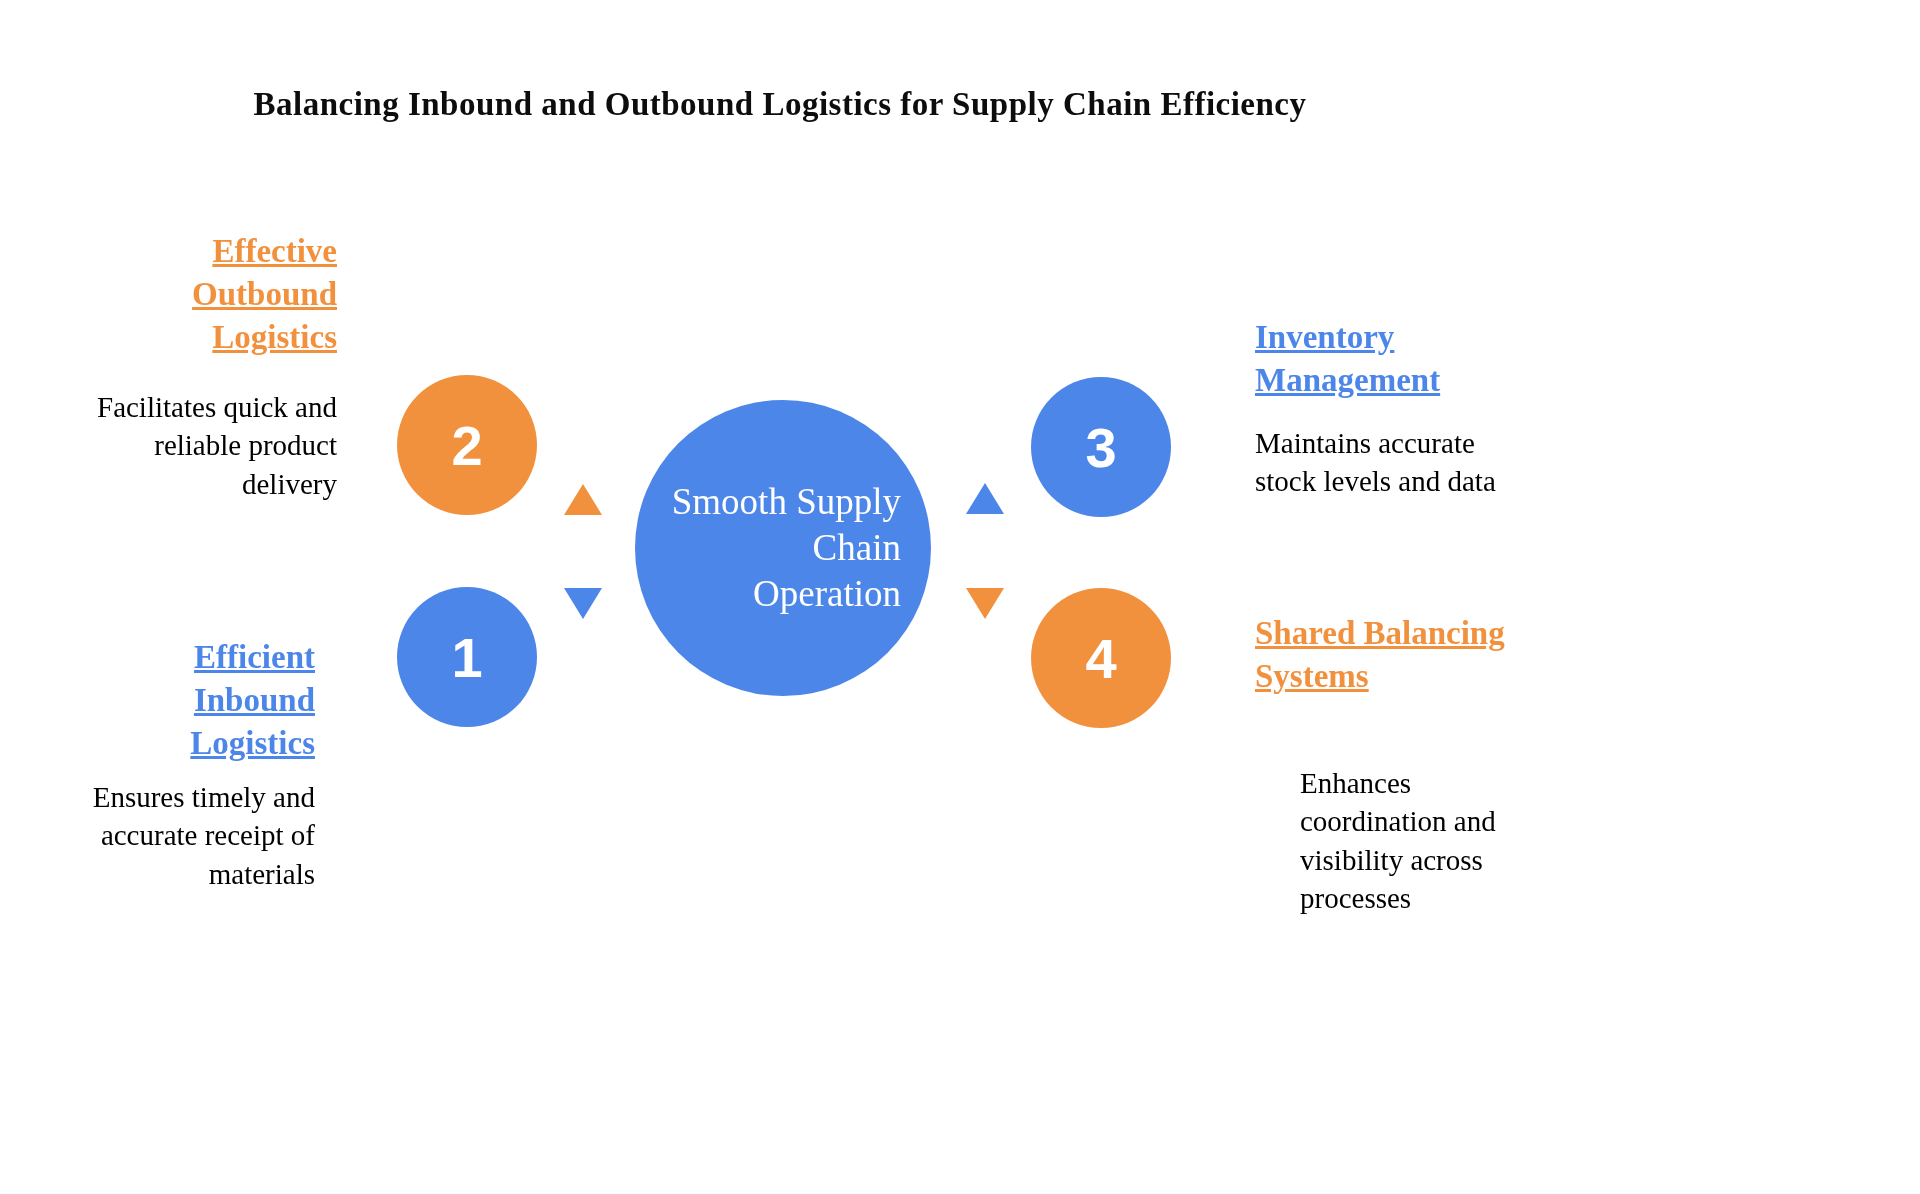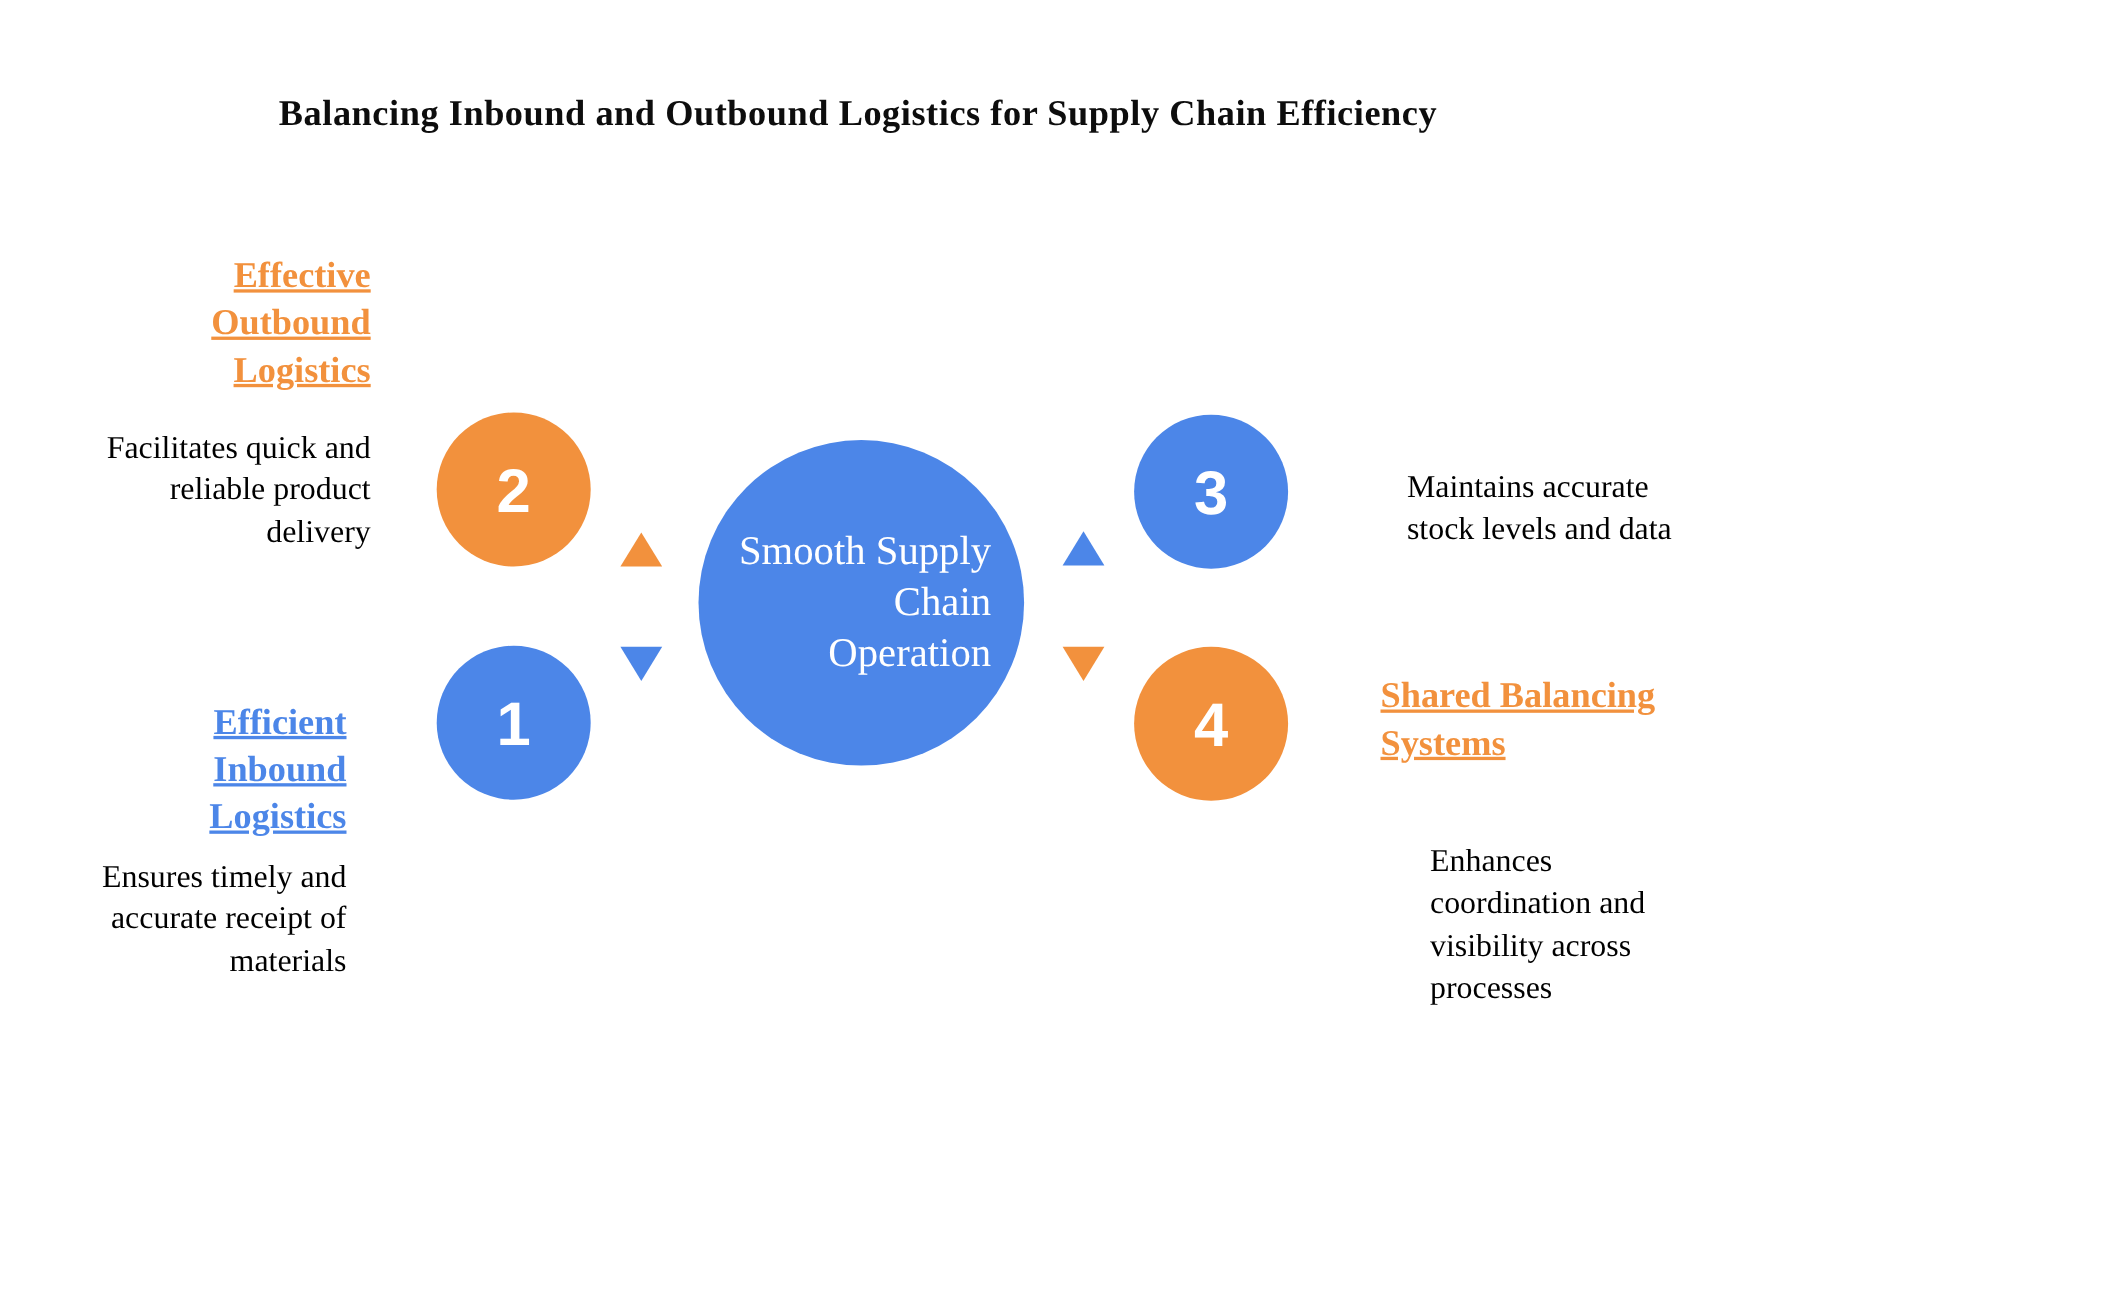--- a/index.html
+++ b/index.html
@@ -68,21 +68,21 @@
     line-height: 1.32;
   }
   .align-right { text-align: right; }
   .align-left { text-align: left; }
 
   .heading-outbound { left: 75px; top: 230px; width: 262px; }
   .desc-outbound   { left: 75px; top: 388px; width: 262px; }
   .heading-inbound  { left: 75px; top: 612px; width: 240px; margin-top: 24px; }
   .desc-inbound    { left: 75px; top: 778px; width: 240px; }
   .heading-inventory { left: 1255px; top: 316px; width: 270px; }
-  .desc-inventory    { left: 1255px; top: 424px; width: 280px; margin-left: 24px; }
+  .desc-inventory    { left: 1255px; top: 424px; width: 280px; }
   .heading-shared    { left: 1255px; top: 612px; width: 250px; }
   .desc-shared       { left: 1300px; top: 764px; width: 230px; }
 
   .circle-2 { left: 397px; top: 375px; }
   .circle-1 { left: 397px; top: 587px; }
   .circle-3 { left: 1031px; top: 377px; }
   .circle-4 { left: 1031px; top: 588px; }
 
   .tri {
     position: absolute;
@@ -112,20 +112,21 @@
 <div class="canvas">
 
   <h1 class="title">Balancing Inbound and Outbound Logistics for Supply Chain Efficiency</h1>
 
   <div class="heading orange align-right heading-outbound">Effective Outbound Logistics</div>
   <div class="desc align-right desc-outbound">Facilitates quick and reliable product delivery</div>
 
   <div class="heading blue align-right heading-inbound">Efficient Inbound Logistics</div>
   <div class="desc align-right desc-inbound">Ensures timely and accurate receipt of materials</div>
 
+  <div class="heading blue align-left heading-inventory">Inventory Management</div>
   <div class="desc align-left desc-inventory">Maintains accurate stock levels and data</div>
 
   <div class="heading orange align-left heading-shared">Shared Balancing Systems</div>
   <div class="desc align-left desc-shared">Enhances coordination and visibility across processes</div>
 
   <div class="circle node-circle orange circle-2">
     <span>2</span>
   </div>
   <div class="circle node-circle blue circle-1">
     <span>1</span>

